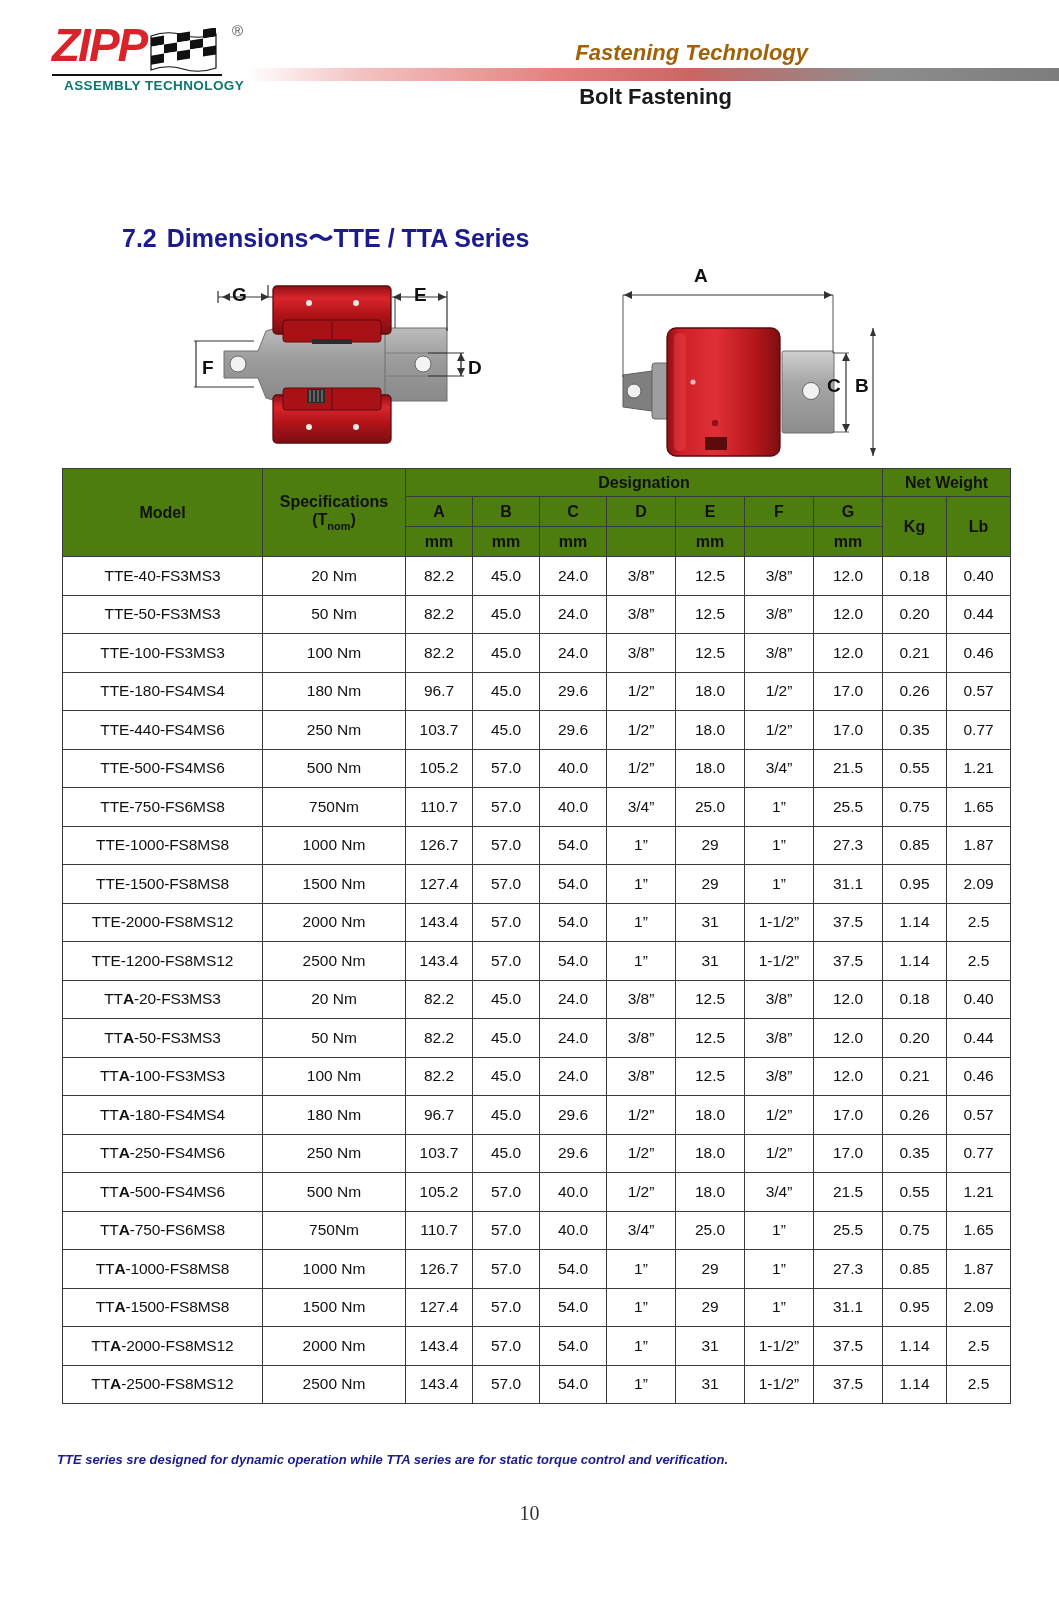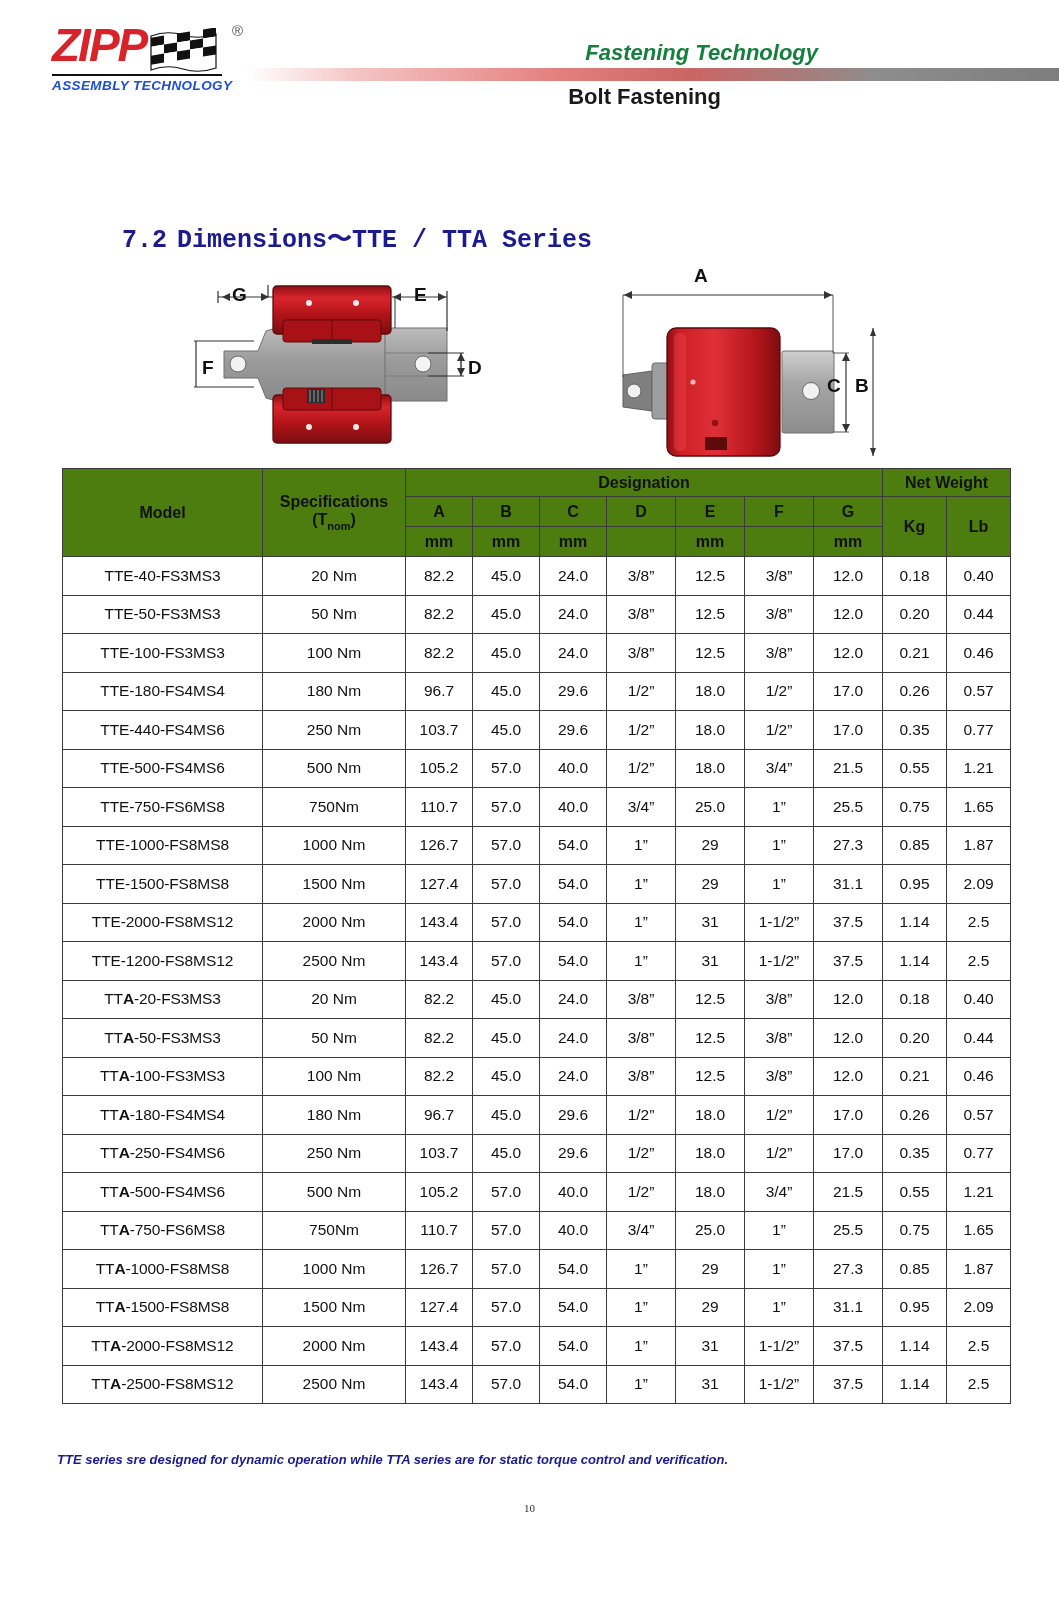--- a/index.html
+++ b/index.html
@@ -56,68 +56,66 @@
   .logo-rule {
     position: absolute;
     left: 0px;
     top: 52px;
     width: 170px;
     height: 2px;
     background: #111;
   }
   .logo-sub {
     position: absolute;
-    left: 0px;
+    left: 12px;
     top: 56px;
-    font-style: italic;
     font-weight: bold;
     font-size: 13.5px;
     letter-spacing: 0.4px;
-    color: #1d4ed8;
+    color: #0f766e;
     white-space: nowrap;
   }
   .hdr-bar {
     position: absolute;
     left: 246px;
     top: 68px;
     width: 813px;
     height: 13px;
     background: linear-gradient(to right, #ffffff 0%, #f3c3c2 14%, #e4817f 38%, #c96664 55%, #8d8d8d 78%, #7d7d7d 100%);
   }
   .hdr-title1 {
     position: absolute;
-    right: 35px;
+    right: 45px;
     top: 40px;
     font-style: italic;
     font-weight: bold;
     font-size: 22px;
-    color: #15803d;
+    color: #a16207;
     white-space: nowrap;
   }
   .hdr-title2 {
     position: absolute;
-    right: 132px;
+    right: 121px;
     top: 84px;
     font-weight: bold;
     font-size: 22px;
     color: #1a1a1a;
     white-space: nowrap;
     text-align: center;
   }
 
   
   .section-title {
     position: absolute;
     left: 122px;
     top: 222px;
     font-size: 25px;
     font-weight: bold;
     color: #1b1b8f;
     white-space: nowrap;
-    font-family: Liberation Mono, monospace;
   }
   .section-title .num { margin-right: 10px; }
 
   
   .diagrams {
     position: absolute;
     left: 0; top: 265px;
     width: 1059px;
     height: 195px;
   }
@@ -181,21 +179,21 @@
     text-align: left;
     white-space: nowrap;
     font-style: italic;
   }
   .page-num {
     position: absolute;
     left: 0;
     top: 1502px;
     width: 1059px;
     text-align: center;
-    font-size: 11px;
+    font-size: 20px;
     font-family: "Liberation Serif", serif;
     color: #333;
   }
 </style>
 </head>
 <body>
 
 <div class="header">
   <div class="logo-wrap">
     <span class="logo-zipp">ZIPP</span>

